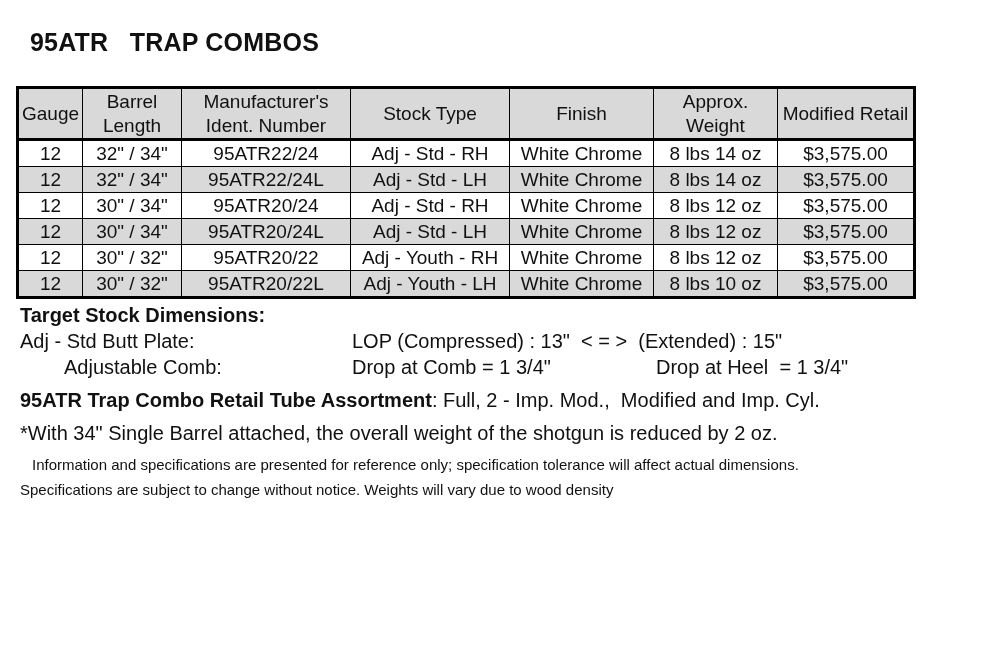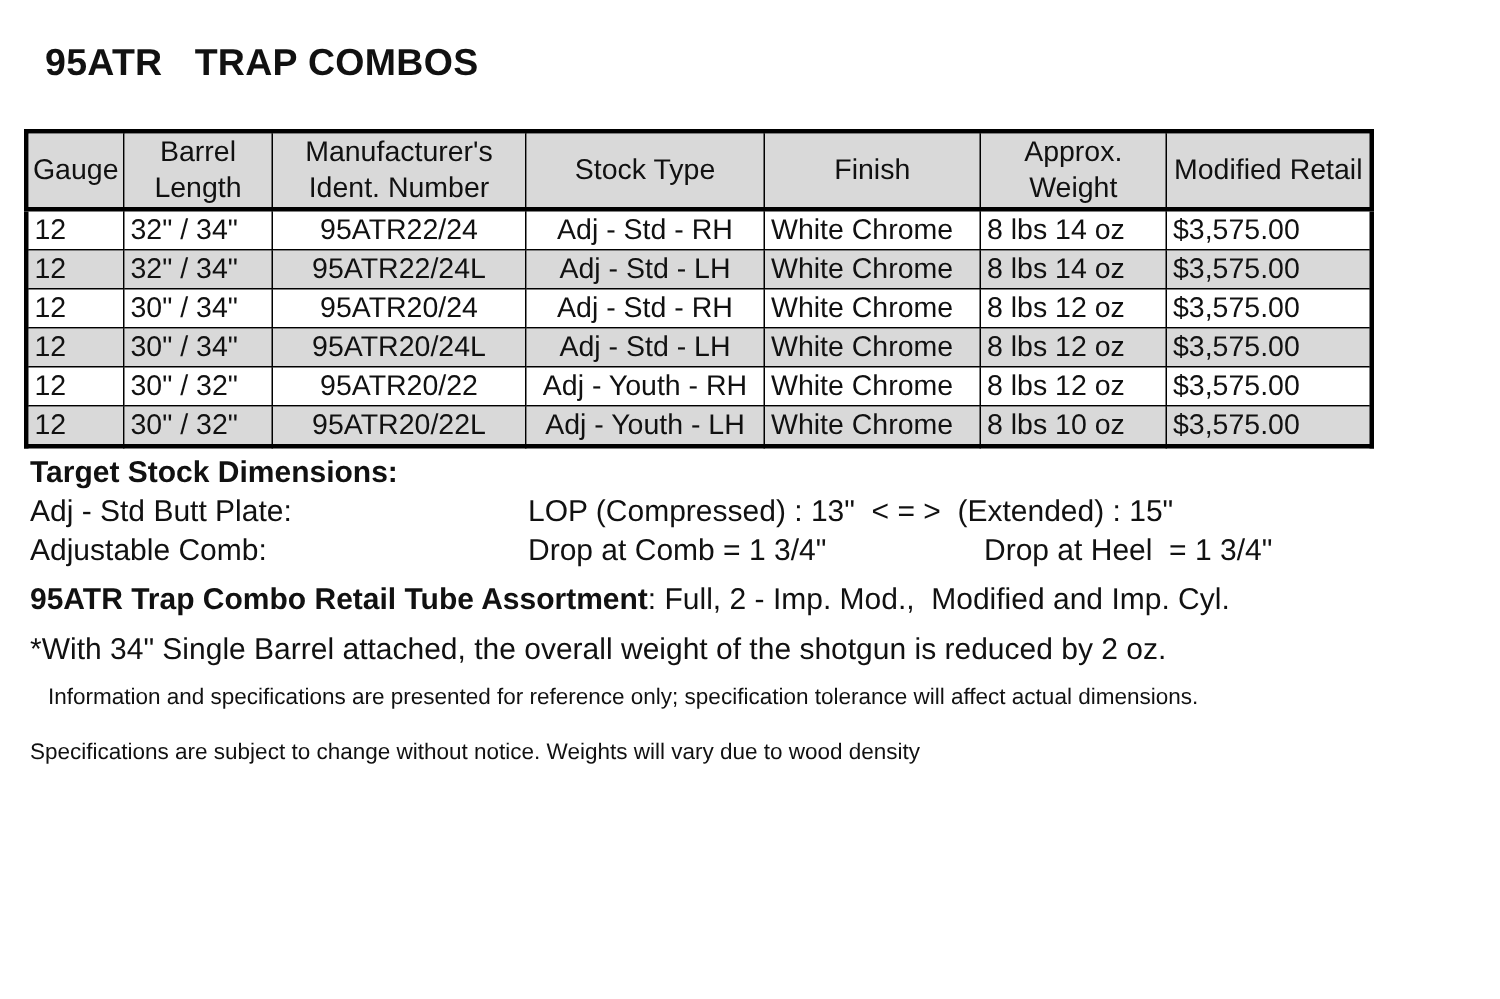--- a/index.html
+++ b/index.html
@@ -4,21 +4,21 @@
 <style>
   html, body { margin:0; padding:0; background:#ffffff; }
   body { width:1000px; height:666px; position:relative; overflow:hidden; font-family:"Liberation Sans", sans-serif; color:#111; }
   .title { position:absolute; left:30px; top:28px; font-size:25px; font-weight:bold; letter-spacing:0.2px; white-space:pre; }
   table.spec { position:absolute; left:16px; top:86px; width:897px; border-collapse:collapse; border:3px solid #000; table-layout:fixed;padding-left:36px; }
   table.spec th, table.spec td { border:1px solid #000; font-size:19px; padding:0 4px; line-height:25px; overflow:hidden; white-space:nowrap; }
   table.spec th { background:#d9d9d9; font-weight:normal; text-align:center; line-height:24px; height:49px; padding:0 2px; white-space:normal; }
   table.spec thead tr { border-bottom:3px solid #000; }
   table.spec td { height:24px; }
   table.spec tbody tr:nth-child(even) td { background:#d9d9d9; }
-  td.c { }
+  td.c { text-align:center; }
   td.l { text-align:center; }
   .notes { position:absolute; left:20px; top:304px; width:900px; }
   .line { position:absolute; left:0; font-size:20px; white-space:pre; }
   .bold { font-weight:bold; }
   .small { font-size:15px; }
 </style>
 </head>
 <body>
 
 <div class="title">95ATR   TRAP COMBOS</div>
@@ -99,20 +99,20 @@
       <td class="c">8 lbs 10 oz</td>
       <td class="c">$3,575.00</td>
     </tr>
   </tbody>
 </table>
 
 <div class="notes">
   <div class="line bold" style="top:0px;">Target Stock Dimensions:</div>
   <div class="line" style="top:26px;">Adj - Std Butt Plate:</div>
   <div class="line" style="top:26px; left:332px;">LOP (Compressed) : 13"  &lt; = &gt;  (Extended) : 15"</div>
-  <div class="line" style="top:52px;">Adjustable Comb:</div>
+  <div class="line" style="top:52px;margin-left:44px;">Adjustable Comb:</div>
   <div class="line" style="top:52px; left:332px;text-align:center;">Drop at Comb = 1 3/4"</div>
   <div class="line" style="top:52px; left:636px;">Drop at Heel  = 1 3/4"</div>
   <div class="line" style="top:85px;"><span class="bold">95ATR Trap Combo Retail Tube Assortment</span><span>: Full, 2 - Imp. Mod.,  Modified and Imp. Cyl.</span></div>
   <div class="line" style="top:118px;">*With 34" Single Barrel attached, the overall weight of the shotgun is reduced by 2 oz.</div>
   <div class="line small" style="top:152px;margin-left:12px;">Information and specifications are presented for reference only; specification tolerance will affect actual dimensions.</div>
-  <div class="line small" style="top:177px;margin-top:12px;">Specifications are subject to change without notice. Weights will vary due to wood density</div>
+  <div class="line small" style="top:177px;">Specifications are subject to change without notice. Weights will vary due to wood density</div>
 </div>
 
 </body></html>

